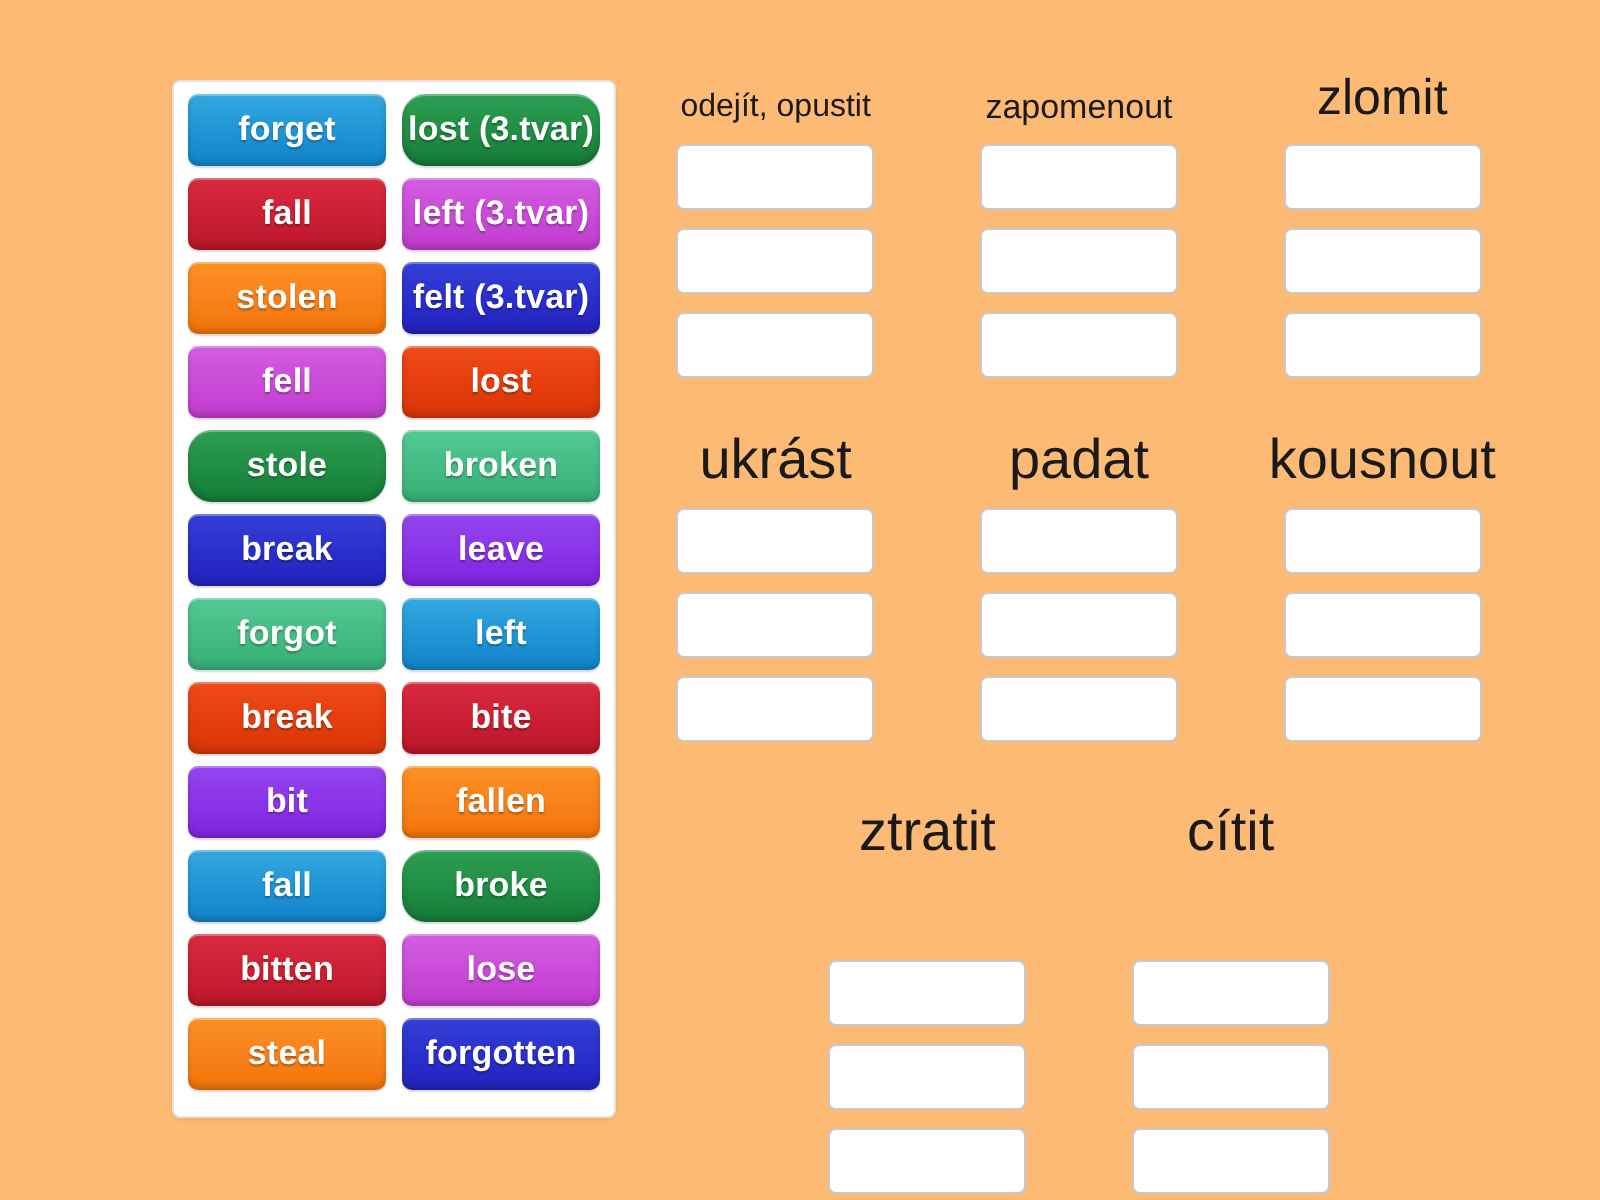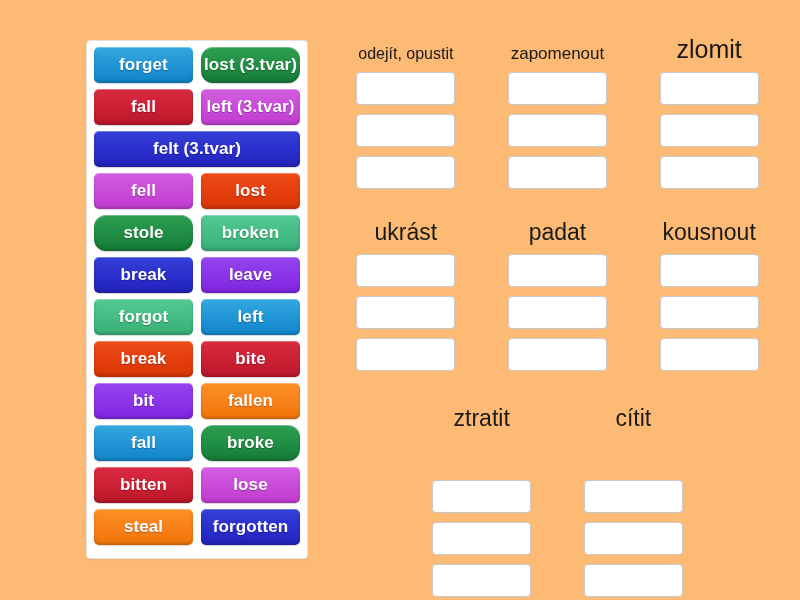--- a/index.html
+++ b/index.html
@@ -74,21 +74,21 @@
   .c-green     { background: linear-gradient(180deg,#2e9e52 0%,#1f8d43 55%,#167a38 100%); border-radius: 12px; }
   .c-magenta   { background: linear-gradient(180deg,#d35ee0 0%,#c94ad8 55%,#bf3ccd 100%); }
   .c-navy      { background: linear-gradient(180deg,#3440d6 0%,#2a2ecb 55%,#2222bb 100%); }
   .c-seagreen  { background: linear-gradient(180deg,#54c894 0%,#43bb83 55%,#36ae76 100%); }
   .c-vermilion { background: linear-gradient(180deg,#ed4b18 0%,#e43d0c 55%,#d63508 100%); }
   .c-purple    { background: linear-gradient(180deg,#9445ee 0%,#8a33e8 55%,#7d24dd 100%); }
 
   
   #answer-area {
     position: absolute;
-    left: 330px;
+    left: 312px;
     top: 18px;
     width: 455px;
     height: 565px;
   }
 
   .group-row {
     display: flex;
     width: 100%;
   }
 
@@ -107,21 +107,21 @@
     color: #1a1a1a;
     text-align: center;
     line-height: 1.16;
     margin-bottom: 8px;
     font-weight: normal;
     word-break: break-word;
   }
   .ts-sm  { font-size: 16px; }
   .ts-md  { font-size: 17px; }
   .ts-lg  { font-size: 25px; }
-  .ts-xl  { font-size: 23px; }
+  .ts-xl  { font-size: 28px; }
 
   .slot-stack {
     display: flex;
     flex-direction: column;
     gap: 9px;
     width: 100%;
     align-items: center;
   }
 
   .slot {
@@ -149,20 +149,21 @@
   <div id="tile-tray">
       <div class="tile-row">
         <div class="tile c-blue">forget</div>
         <div class="tile c-green">lost (3.tvar)</div>
       </div>
       <div class="tile-row">
         <div class="tile c-crimson">fall</div>
         <div class="tile c-magenta">left (3.tvar)</div>
       </div>
       <div class="tile-row">
+        <div class="tile c-orange">stolen</div>
         <div class="tile c-navy">felt (3.tvar)</div>
       </div>
       <div class="tile-row">
         <div class="tile c-magenta">fell</div>
         <div class="tile c-vermilion">lost</div>
       </div>
       <div class="tile-row">
         <div class="tile c-green">stole</div>
         <div class="tile c-seagreen">broken</div>
       </div>

